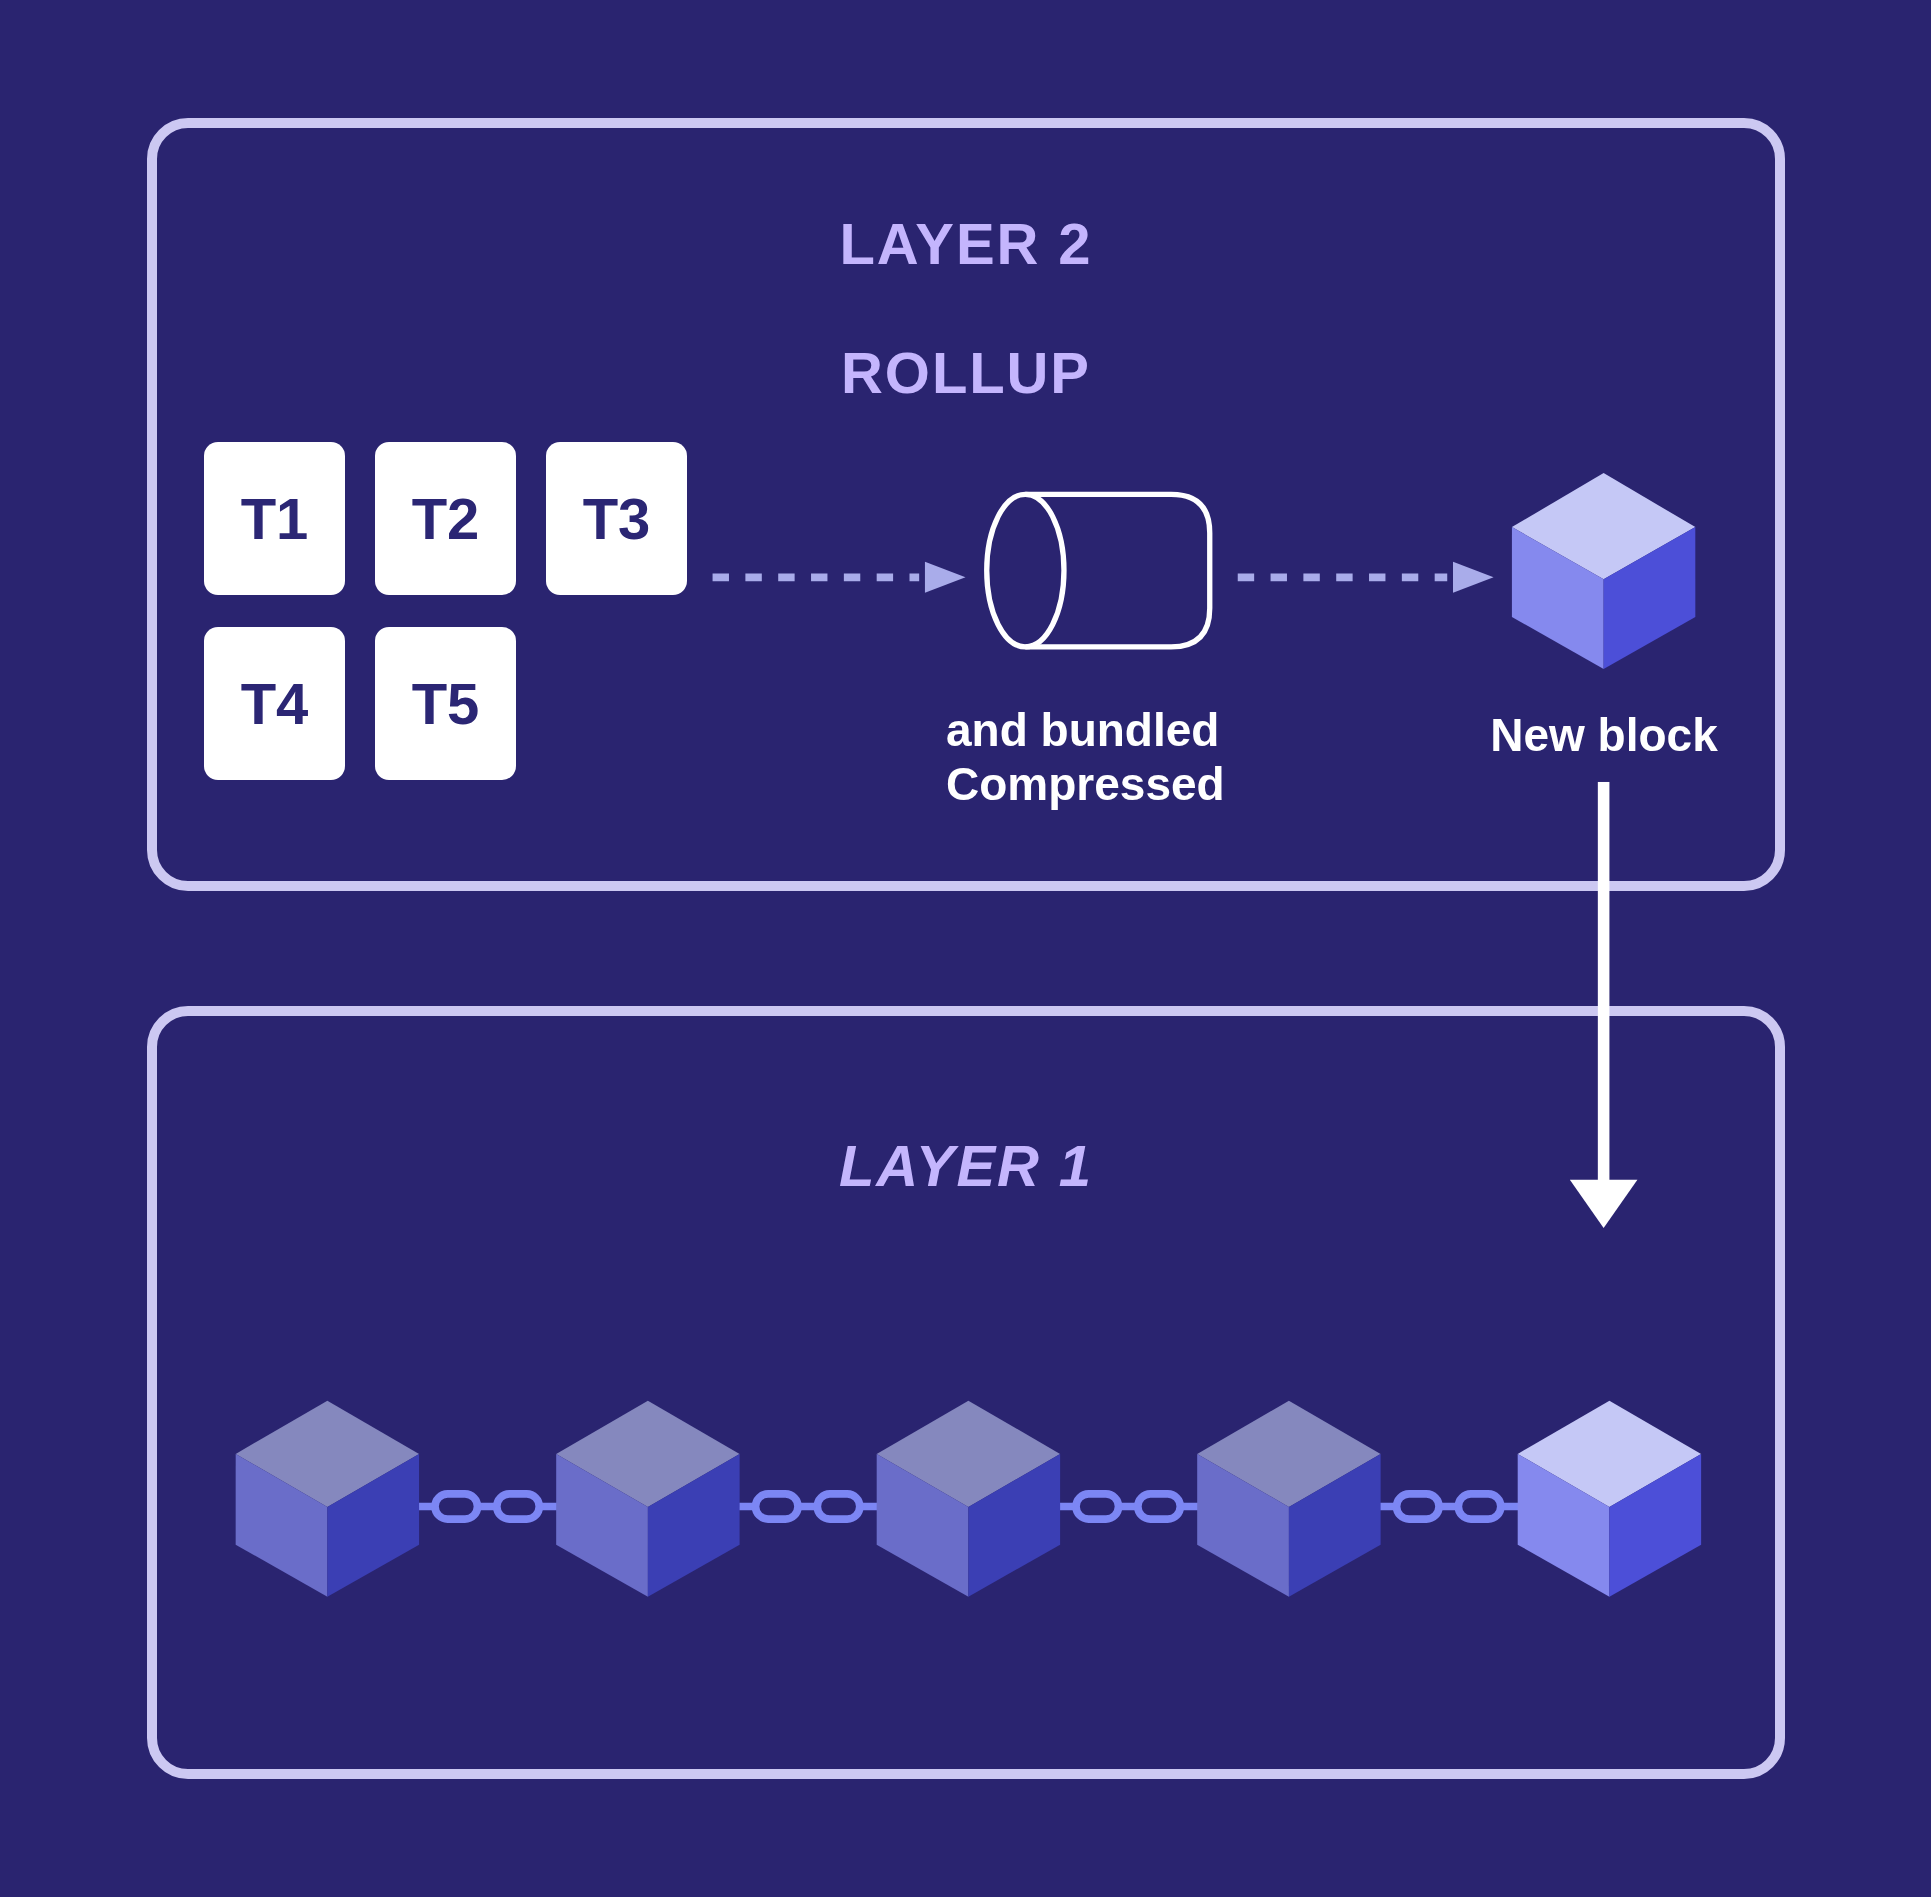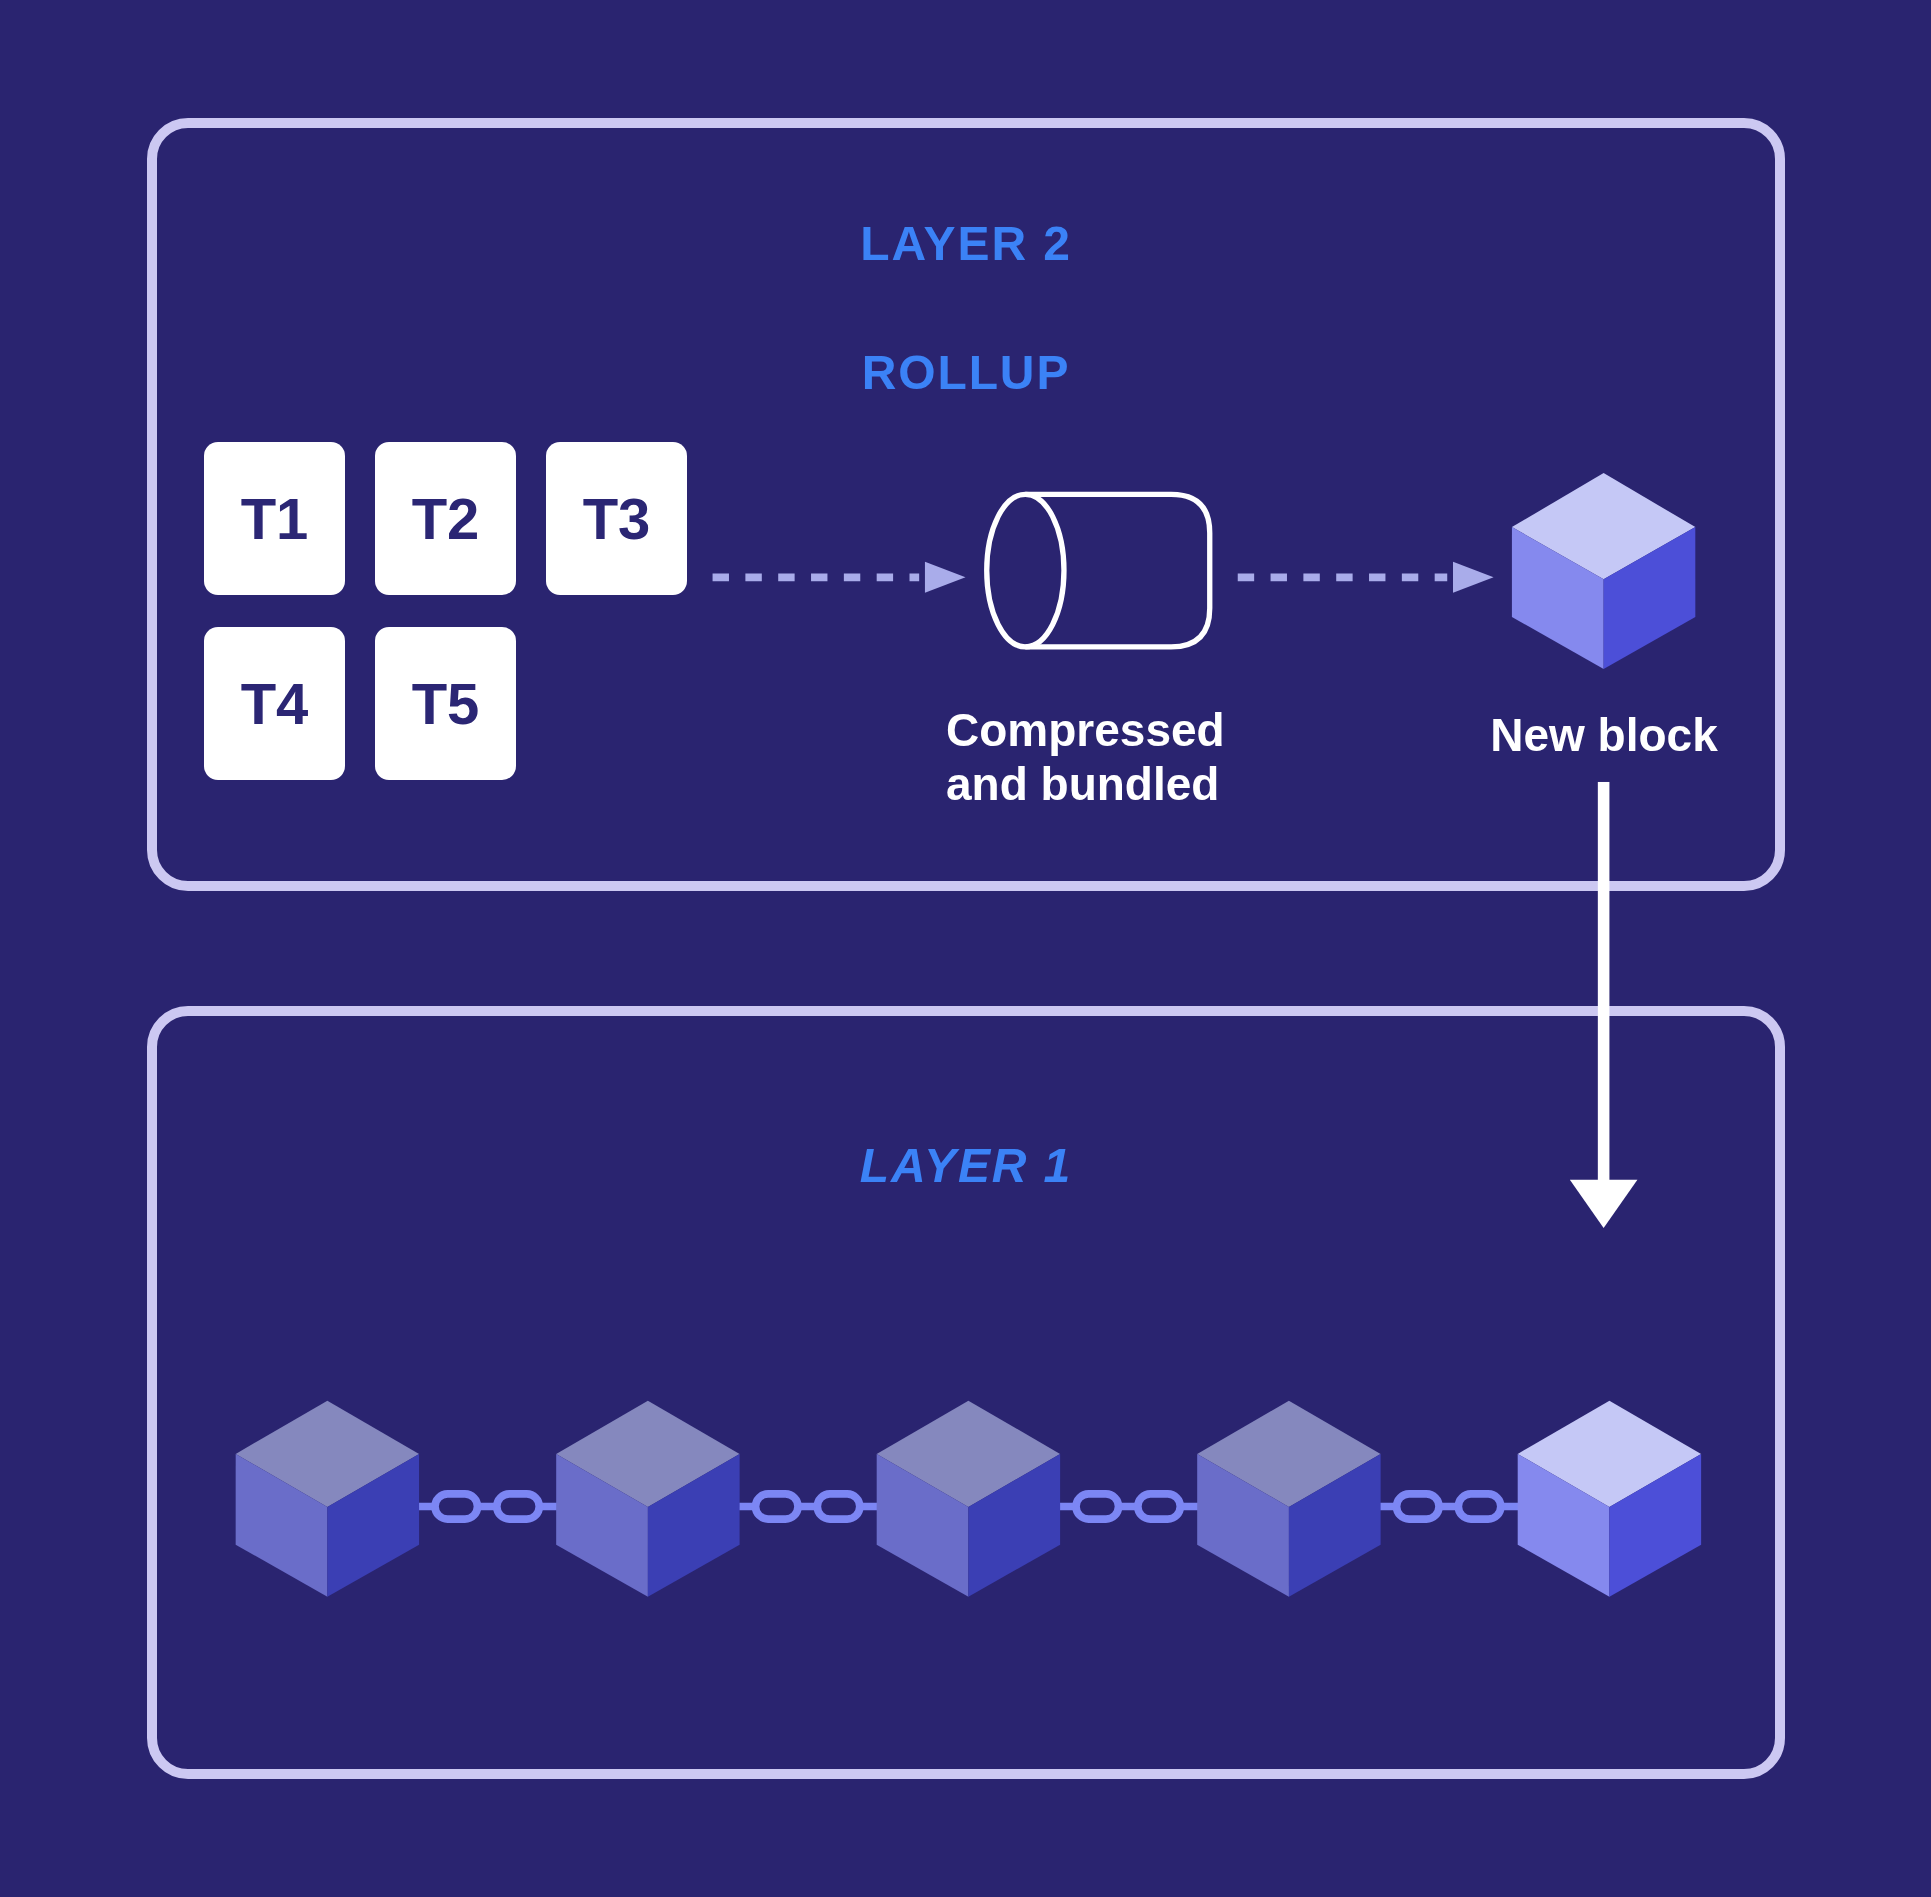--- a/index.html
+++ b/index.html
@@ -20,22 +20,22 @@
     border: 10.6px solid #CCC8F2;
     border-radius: 41px;
   }
   .panel-layer2 { top: 118px; }
   .panel-layer1 { top: 1006px; }
   .title-line {
     position: absolute;
     left: 147px;
     width: 1638px;
     text-align: center;
-    color: #3b82f6;
-    font-size: 48px;
+    color: #c4b5fd;
+    font-size: 58px;
     font-weight: 700;
     letter-spacing: 1.9px;
     line-height: 70px;
   }
   .t2-line1 { top: 209px; }
   .t2-line2 { top: 338px; }
   .t1-line1 { top: 1131px; font-style: italic; }
   .t1-line2 { top: 1268px; }
   .tbox {
     position: absolute;
@@ -86,22 +86,22 @@
   <div class="title-line t2-line1">LAYER 2</div>
   <div class="title-line t2-line2">ROLLUP</div>
 
   <div class="tbox tb1">T1</div>
   <div class="tbox tb2">T2</div>
   <div class="tbox tb3">T3</div>
   <div class="tbox tb4">T4</div>
   <div class="tbox tb5">T5</div>
 
   <div class="caption bundle-caption">
+    <div>and bundled</div>
     <div>Compressed</div>
-    <div>and bundled</div>
   </div>
   <div class="caption newblock-caption">New block</div>
 
   <div class="panel panel-layer1"></div>
   <div class="title-line t1-line1">LAYER 1</div>
 
   <svg class="overlay" viewBox="0 0 2000 1965">
 
     <g>
       <line x1="738" y1="598" x2="952" y2="598" stroke="#A9ACEA" stroke-width="8" stroke-dasharray="17 17"></line>

